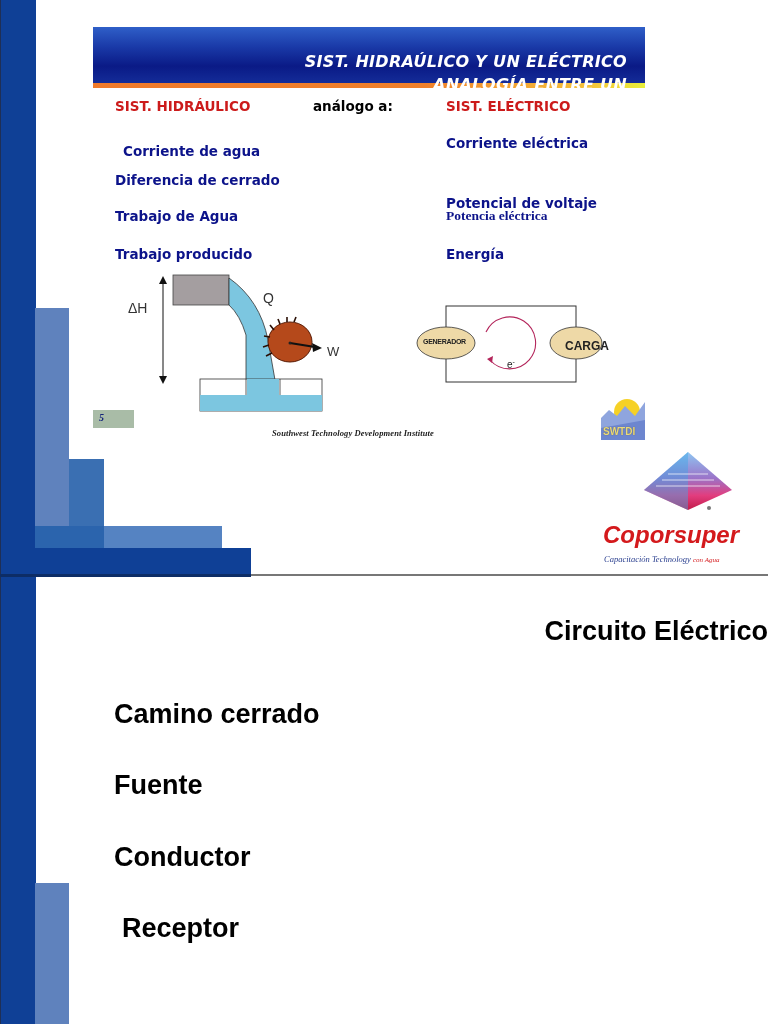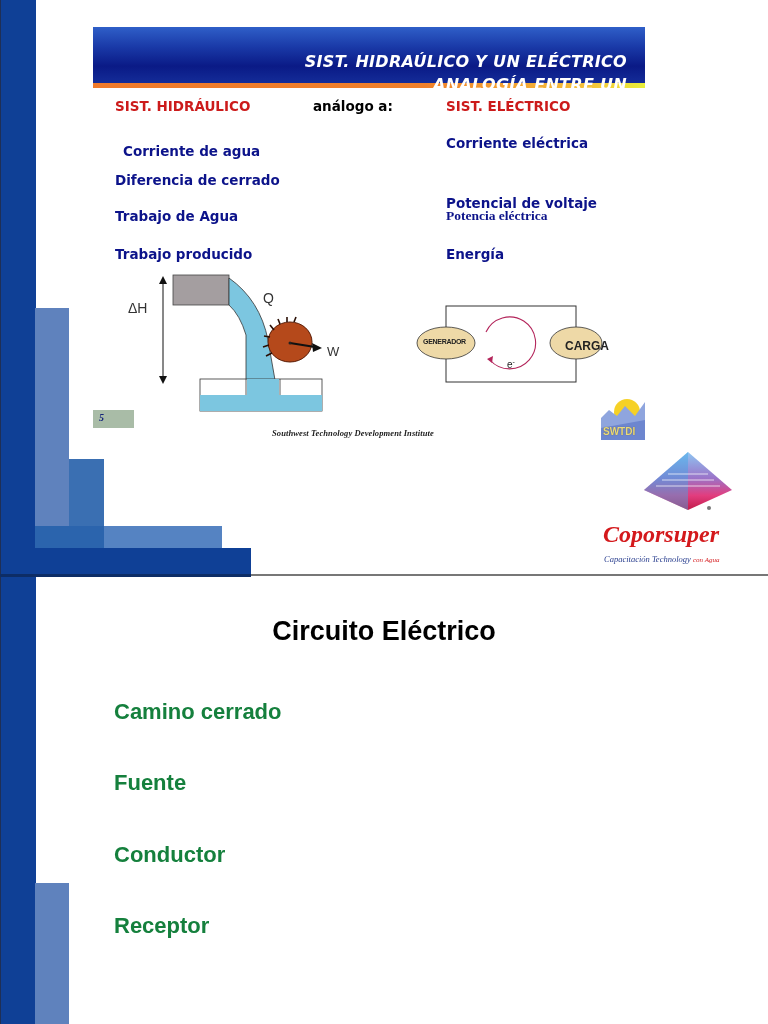--- a/index.html
+++ b/index.html
@@ -32,24 +32,24 @@
   .blk { color:#000; }
 
   
   .numbox { left:93px; top:410px; width:41px; height:18px; background:#a9bca7; }
   .numbox span { position:absolute; left:6px; top:2px; font-size:10px; font-weight:bold; font-style:italic; color:#14237a; font-family:"Liberation Serif", serif; }
   .footer { left:272px; top:428px; font-size:8.5px; font-style:italic; font-weight:bold; color:#222; font-family:"Liberation Serif", serif; letter-spacing:.1px; white-space:nowrap; }
 
   
   .bar2 { left:0; top:577px; width:35px; height:447px; background:#0f4096; border-left:1px solid #1f2f55; }
   .bar2-deco { left:35px; top:883px; width:34px; height:141px; background:#5f82bd; }
-  .s2-title { left:0; width:768px; top:616px; text-align:center; font-size:27px; font-weight:bold; color:#000; padding-left:0px; }
-  .s2-item { left:114px; font-size:22px; font-weight:bold; color:#15803d; white-space:nowrap; }
+  .s2-title { left:0; width:768px; top:616px; text-align:right; font-size:27px; font-weight:bold; color:#000; padding-left:0px; }
+  .s2-item { left:114px; font-size:27px; font-weight:bold; color:#000000; white-space:nowrap; }
 
-  .logo-name { left:603px; top:521px; font-family:Liberation Serif, serif; font-style:italic; font-weight:bold; font-size:24px; color:#d4191c; white-space:nowrap; }
+  .logo-name { left:603px; top:521px; font-family:Liberation Sans, sans-serif; font-style:italic; font-weight:bold; font-size:24px; color:#d4191c; white-space:nowrap; }
   .logo-tag { left:604px; top:554px; font-family:"Liberation Serif", serif; font-style:italic; font-size:8.5px; color:#2a3f8f; white-space:nowrap; }
   .logo-tag em { color:#d4191c; font-size:7px; }
 </style>
 </head>
 <body>
 
 <div class="abs bar-main"></div>
 <div class="abs deco-a"></div>
 <div class="abs deco-b"></div>
 <div class="abs deco-c"></div>
@@ -162,13 +162,13 @@
 <div class="abs logo-name">Coporsuper</div>
 <div class="abs logo-tag"><span>Capacitación Technology</span> <em>con Agua</em></div>
 
 <div class="abs bar2"></div>
 <div class="abs bar2-deco"></div>
 
 <div class="abs s2-title">Circuito Eléctrico</div>
 <div class="abs s2-item" style="top:699px;">Camino cerrado</div>
 <div class="abs s2-item" style="top:770px;">Fuente</div>
 <div class="abs s2-item" style="top:842px;">Conductor</div>
-<div class="abs s2-item" style="top:913px;">Receptor</div>
+<div class="abs s2-item" style="top:913px;margin-left:8px;">Receptor</div>
 
 </body></html>

